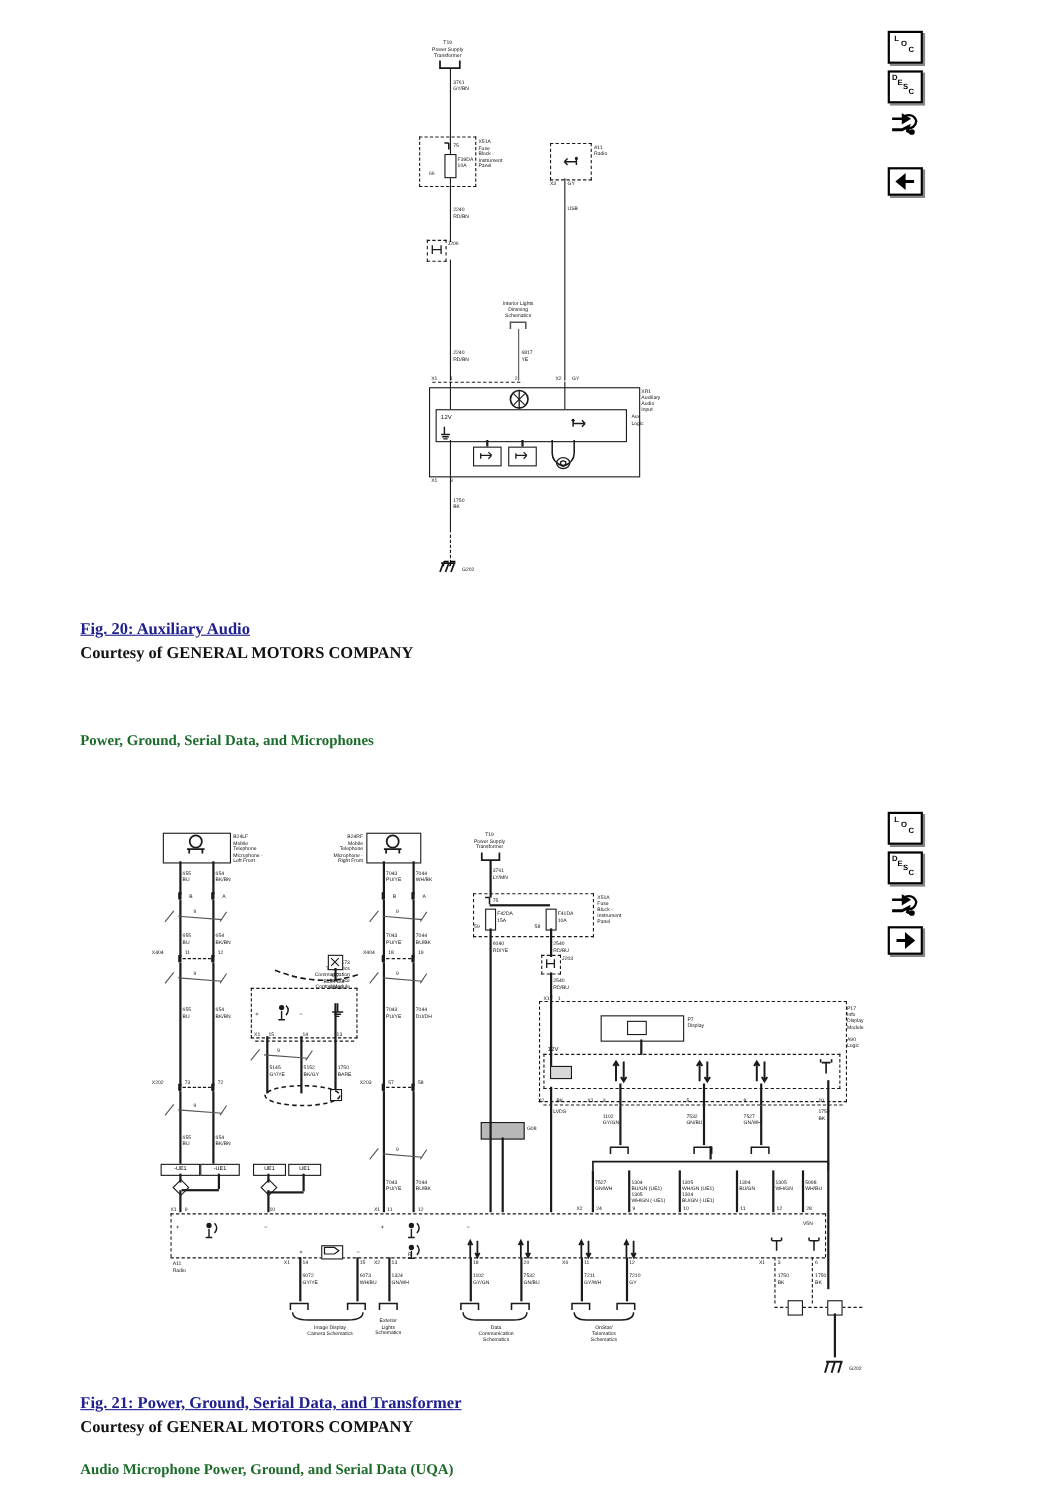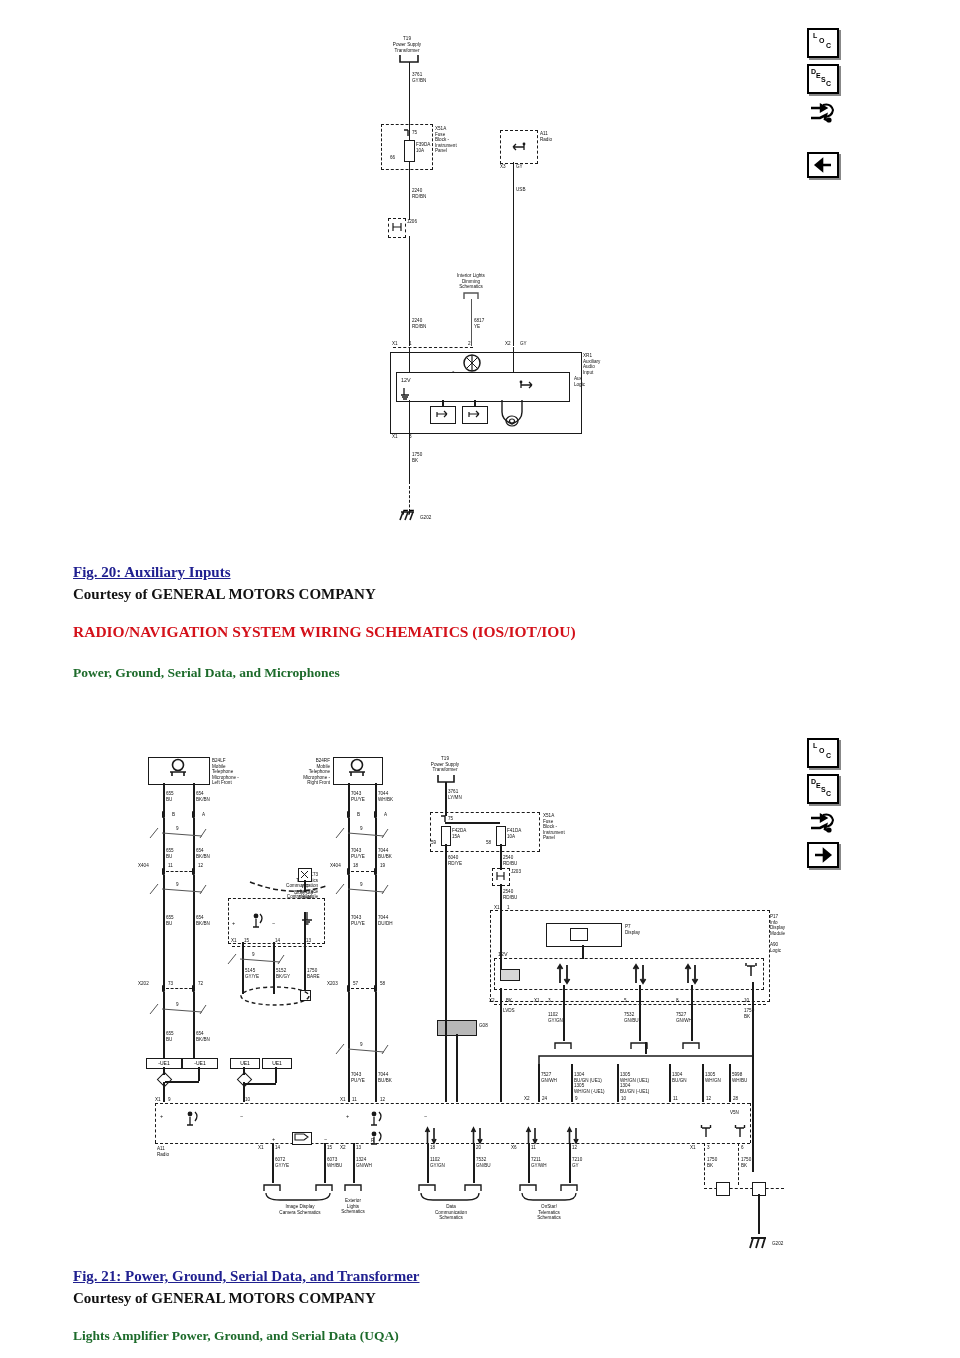--- a/index.html
+++ b/index.html
@@ -196,23 +196,22 @@
     <div class="t" style="left:412px;top:452px;">1750</div>
     <div class="t" style="left:412px;top:457.5px;">BK</div>
     <div class="dline-v" style="left:408.5px;top:486px;height:26px;"></div>
     <div class="gnd" style="left:400px;top:508px;">⌜⌜</div>
     <svg style="position:absolute;left:398px;top:510px;" width="20" height="12">
       <path d="M2 10 L5 2 M7 10 L10 2 M12 10 L15 2 M3 2 H16" stroke="#1a1a1a" stroke-width="1.6"></path>
     </svg>
     <div class="t" style="left:420px;top:515px;">G202</div>
   </div>
 
-  <div style="position:absolute;left:73px;top:564px;" class="figlink">Fig. 20: Auxiliary Inputs</div>
+  <div style="position:absolute;left:73px;top:564px;" class="figlink">Fig. 20: Auxiliary Audio</div>
   <div style="position:absolute;left:73px;top:586px;" class="courtesy">Courtesy of GENERAL MOTORS COMPANY</div>
-  <div style="position:absolute;left:73px;top:623px;" class="redhead">RADIO/NAVIGATION SYSTEM WIRING SCHEMATICS (IOS/IOT/IOU)</div>
   <div style="position:absolute;left:73px;top:665px;" class="greenhead">Power, Ground, Serial Data, and Microphones</div>
 
   <div class="toolbar" style="left:806px;top:738px;">
     <div class="tbtn">
       <span class="c" style="left:4px;top:2px;">L</span>
       <span class="c" style="left:10px;top:7px;">O</span>
       <span class="c" style="left:17px;top:12px;">C</span>
     </div>
     <div class="tbtn">
       <span class="c" style="left:2px;top:2px;">D</span>
@@ -741,15 +740,15 @@
     <div class="box" style="left:752px;top:1182px;width:12px;height:12px;"></div>
     <div class="vl" style="left:758px;top:1194px;height:40px;"></div>
     <svg style="position:absolute;left:748px;top:1236px;" width="22" height="14">
       <path d="M2 12 L5 2 M8 12 L11 2 M14 12 L17 2 M3 2 H18" stroke="#1a1a1a" stroke-width="1.8"></path>
     </svg>
     <div class="t" style="left:772px;top:1241px;">G202</div>
   </div>
 
   <div style="position:absolute;left:73px;top:1268px;" class="figlink">Fig. 21: Power, Ground, Serial Data, and Transformer</div>
   <div style="position:absolute;left:73px;top:1290px;" class="courtesy">Courtesy of GENERAL MOTORS COMPANY</div>
-  <div style="position:absolute;left:73px;top:1328px;" class="greenhead">Lights Amplifier Power, Ground, and Serial Data (UQA)</div>
+  <div style="position:absolute;left:73px;top:1328px;" class="greenhead">Audio Microphone Power, Ground, and Serial Data (UQA)</div>
 
 </div>
 
 </body></html>

